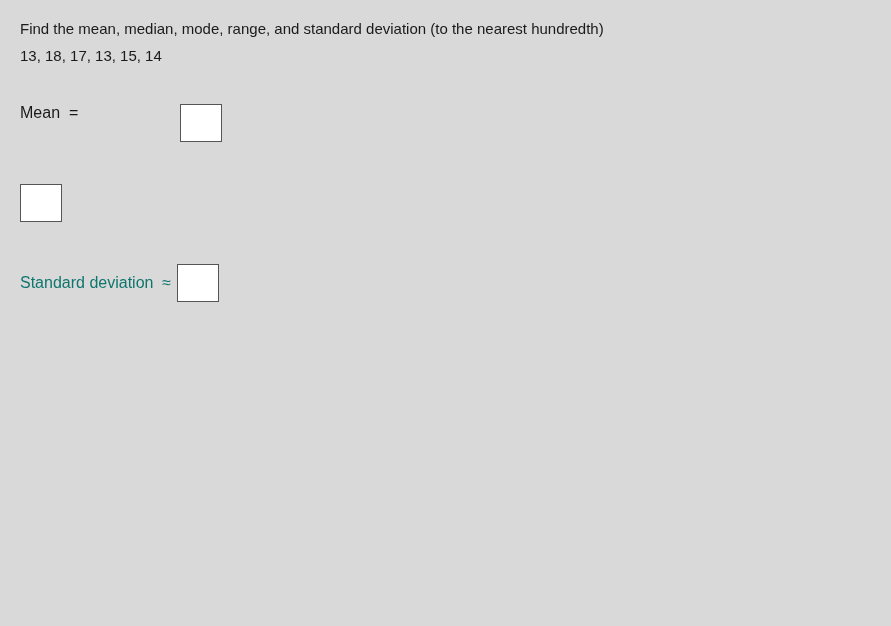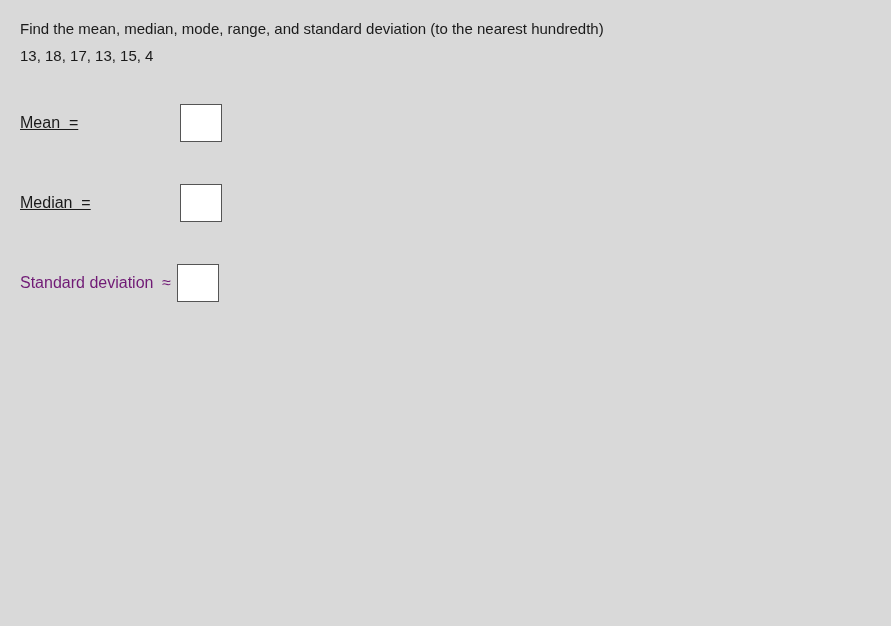--- a/index.html
+++ b/index.html
@@ -33,23 +33,22 @@
     }
 
     .data-set {
       font-size: 15px;
       color: #1a1a1a;
       margin-bottom: 40px;
     }
 
     .field-row {
       display: flex;
-      align-items: center;
+      align-items: flex-start;
       margin-bottom: 42px;
-      text-decoration: underline;
     }
 
     .field-label {
       font-size: 16px;
       color: #1a1a1a;
       min-width: 160px;
     }
 
     .answer-box {
       width: 42px;
@@ -60,40 +59,39 @@
     }
 
     .std-dev-row {
       display: flex;
       align-items: center;
       margin-bottom: 42px;
     }
 
     .std-dev-label {
       font-size: 16px;
-      color: #701a75;
+      color: #0f766e;
       margin-right: 6px;
     }
   </style>
 </head>
 <body>
 
 <div class="page-container">
 
   <p class="instruction-text">Find the mean, median, mode, range, and standard deviation (to the nearest hundredth)</p>
 
-  <p class="data-set">13, 18, 17, 13, 15, 4</p>
+  <p class="data-set">13, 18, 17, 13, 15, 14</p>
 
   <div class="field-row">
     <span class="field-label">Mean &nbsp;=</span>
     <input type="text" class="answer-box" aria-label="Mean answer" style="">
   </div>
 
   <div class="field-row">
-    <span class="field-label">Median &nbsp;=</span>
     <input type="text" class="answer-box" aria-label="Median answer" style="">
   </div>
 
 
 
   <div class="std-dev-row">
     <span class="std-dev-label">Standard deviation &nbsp;≈</span>
     <input type="text" class="answer-box" aria-label="Standard deviation answer" style="">
   </div>
 

